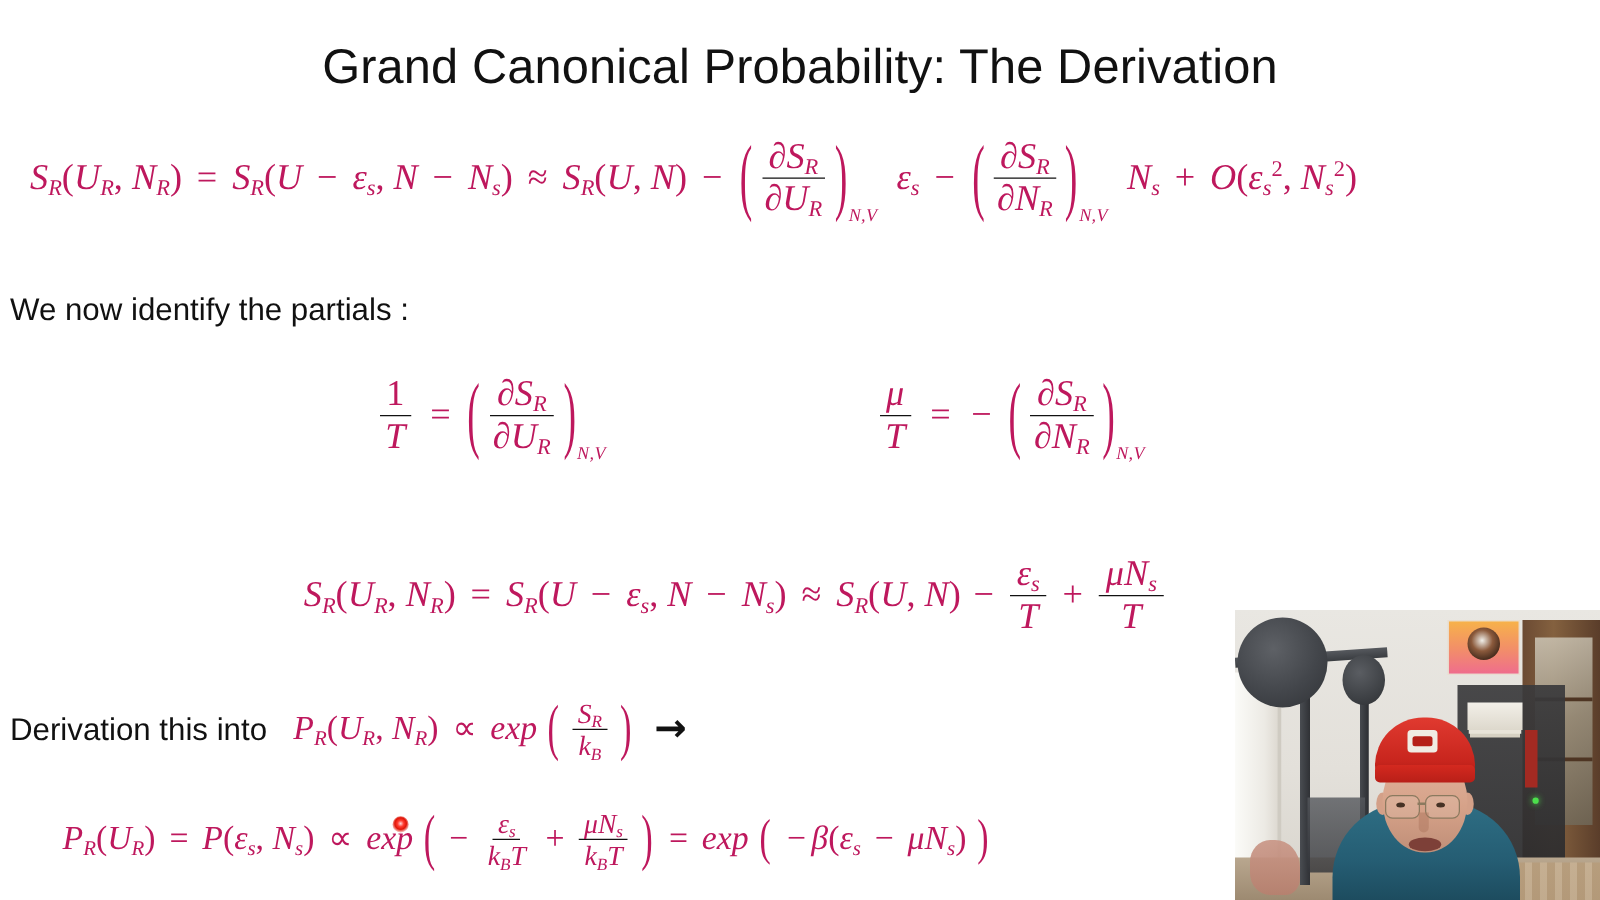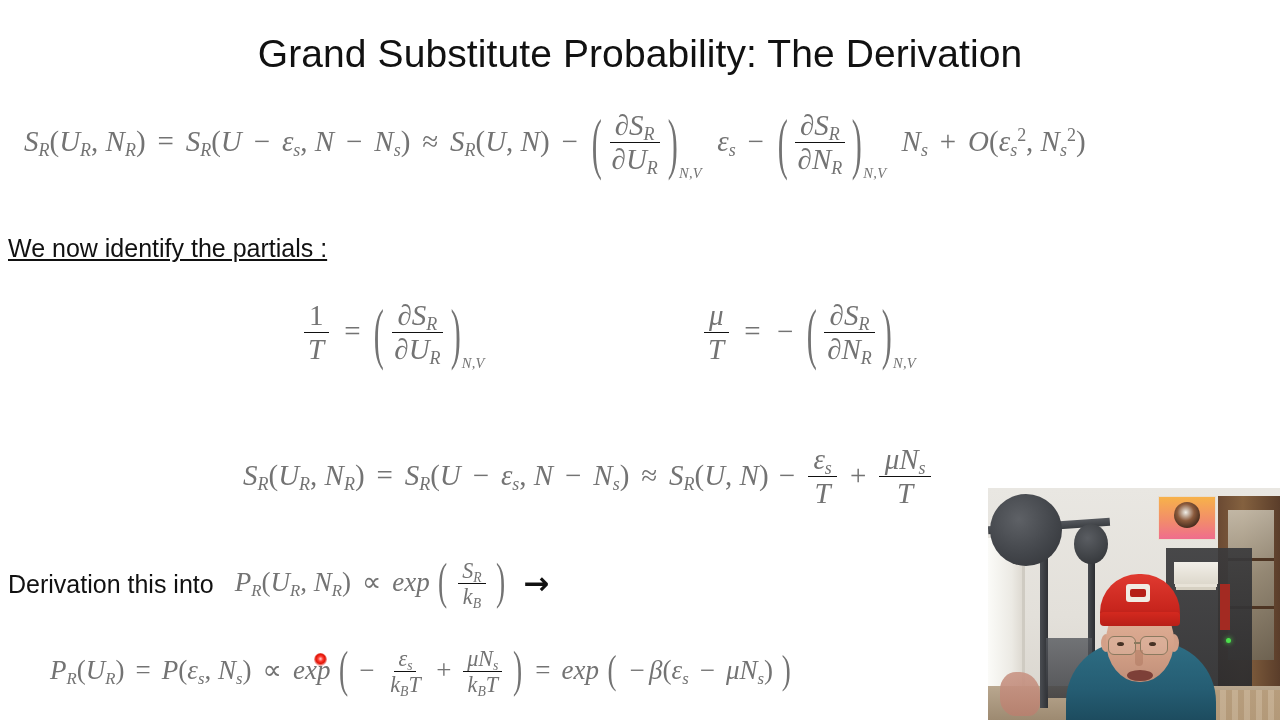--- a/index.html
+++ b/index.html
@@ -34,21 +34,21 @@
     font-weight: 400;
     letter-spacing: 0.1px;
     color: #111111;
     white-space: nowrap;
   }
 
   
   .math {
     font-family: "Liberation Serif", "DejaVu Serif", serif;
     font-style: italic;
-    color: #737373;
+    color: #be185d;
     white-space: nowrap;
     line-height: 1;
   }
   .up { font-style: normal; }
   .op {
     font-style: normal;
     font-family: "Liberation Serif", serif;
     padding: 0 0.16em;
   }
   .opn {
@@ -131,21 +131,21 @@
   #eq3  { left: 243px; top: 446px; font-size: 29px; }
   #eq4  { left: 10px;  top: 648px; font-size: 27px; margin-left: 40px; }
 
   .textline {
     position: absolute;
     font-family: "Liberation Sans", sans-serif;
     font-size: 25px;
     color: #111111;
     white-space: nowrap;
   }
-  #line-partials { left: 8px;  top: 234px; text-decoration: underline; }
+  #line-partials { left: 8px;  top: 234px; }
   #line-subst    { left: 8px;  top: 560px; display: flex; align-items: center; }
   #line-subst .math { font-size: 27px; margin-left: 21px; }
   .arrow {
     font-family: "DejaVu Sans", sans-serif;
     font-size: 31px;
     font-weight: 700;
     margin-left: 16px;
     line-height: 1;
     position: relative;
     top: -1px;
@@ -341,21 +341,21 @@
     left: 139px; top: 182px; width: 26px; height: 11px;
     border-radius: 50%;
     background: #7d4038;
   }
 </style>
 </head>
 <body>
 
 <div class="slide">
 
-  <div class="slide-title">Grand Substitute Probability: The Derivation</div>
+  <div class="slide-title">Grand Canonical Probability: The Derivation</div>
 
   <div class="eq math" id="eq1">
     <span>S<sub>R</sub><span class="up">(</span>U<sub>R</sub><span class="up">,</span>&nbsp;N<sub>R</sub><span class="up">)</span></span>
     <span class="op">=</span>
     <span>S<sub>R</sub><span class="up">(</span>U <span class="op">−</span> ε<sub>s</sub><span class="up">,</span>&nbsp;N <span class="op">−</span> N<sub>s</sub><span class="up">)</span></span>
     <span class="op">≈</span>
     <span>S<sub>R</sub><span class="up">(</span>U<span class="up">,</span>&nbsp;N<span class="up">)</span></span>
     <span class="op">−</span>
     <span class="dgroup">
       <span class="paren">(</span>

